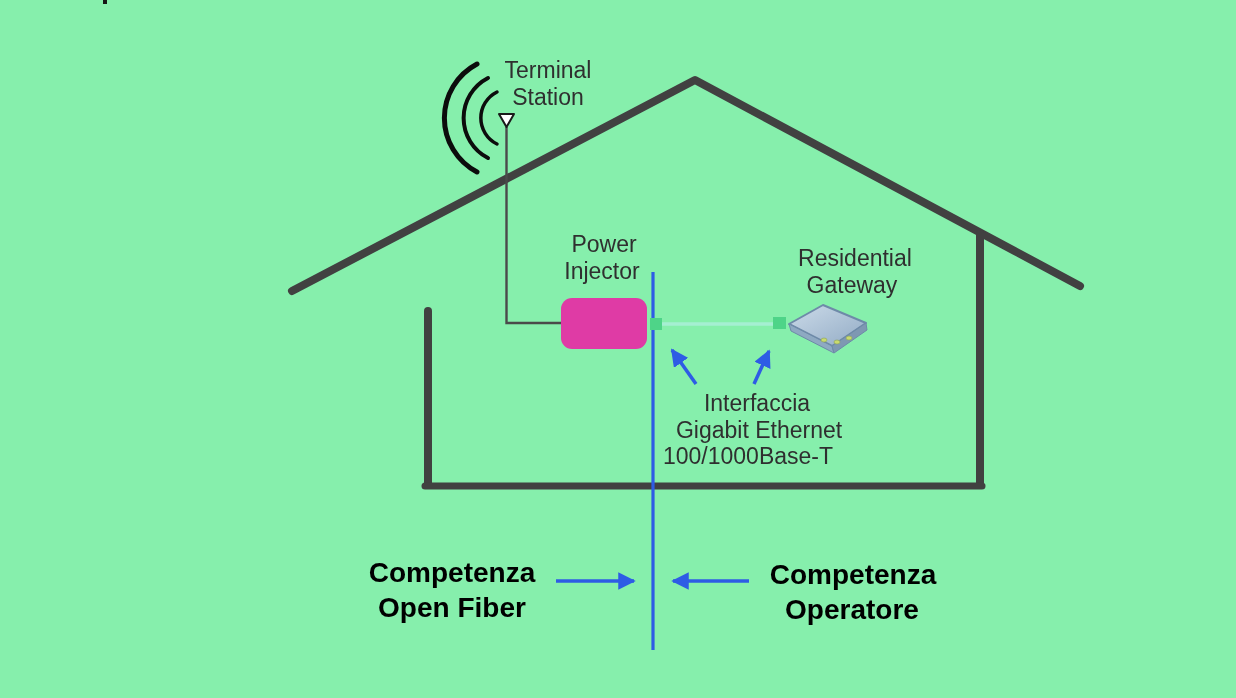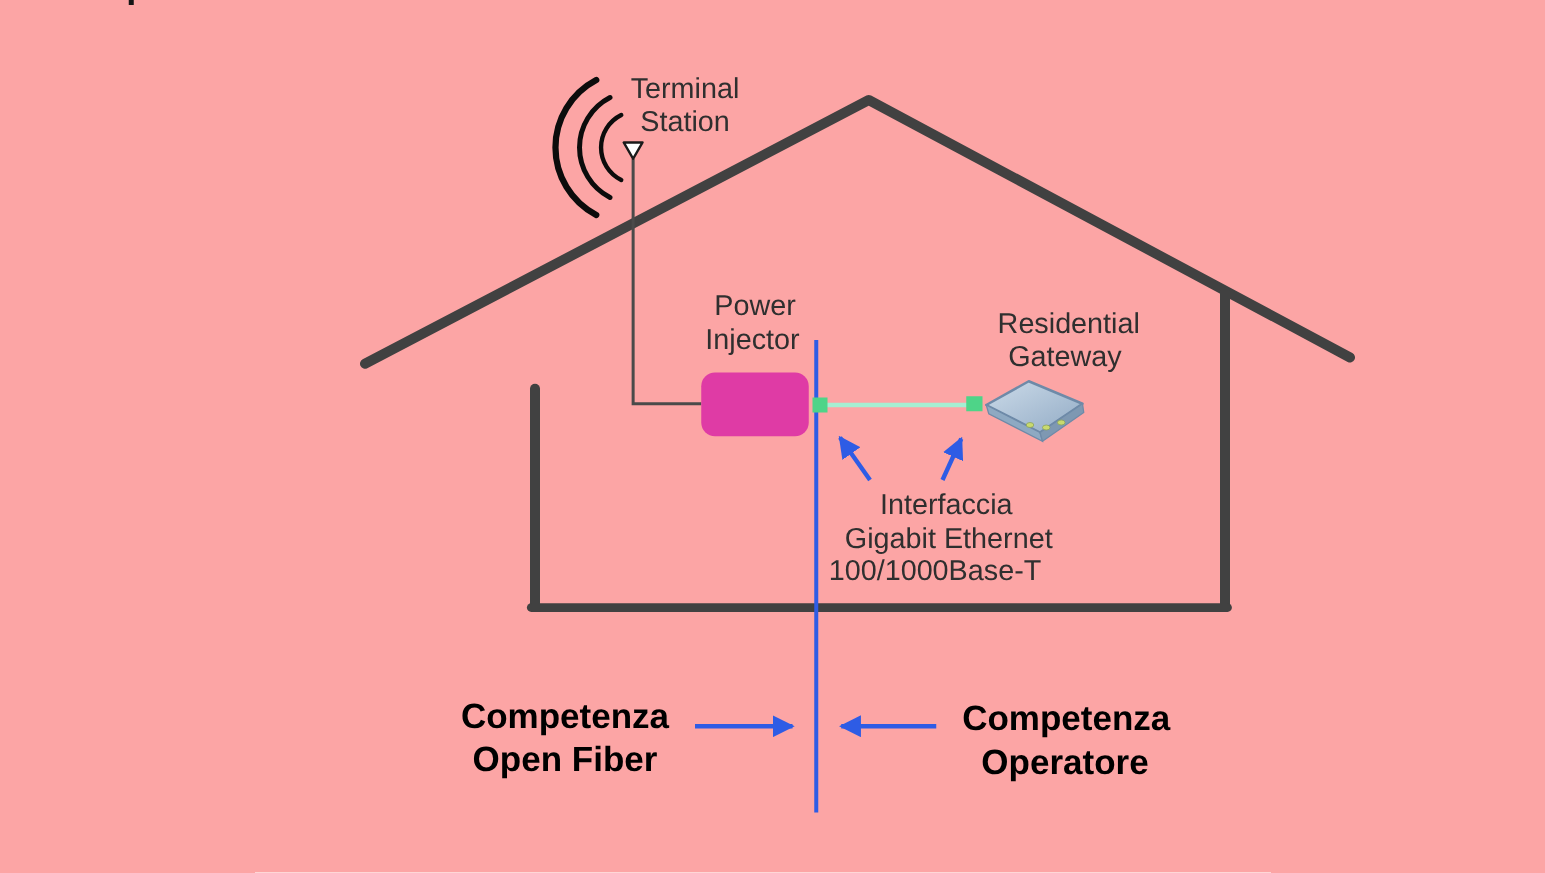--- a/index.html
+++ b/index.html
@@ -5,21 +5,21 @@
   html, body {
     margin: 0;
     padding: 0;
     background: #ffffff;
     font-family: "Liberation Sans", sans-serif;
   }
   .stage {
     position: relative;
     width: 1236px;
     height: 698px;
-    background: #fca5a5;
+    background: #86efac;
     overflow: hidden;
   }
   svg { display: block; }
 
   
   .house-stroke {
     stroke: var(--house, #414141);
     fill: none;
   }
   .wire-stroke {

